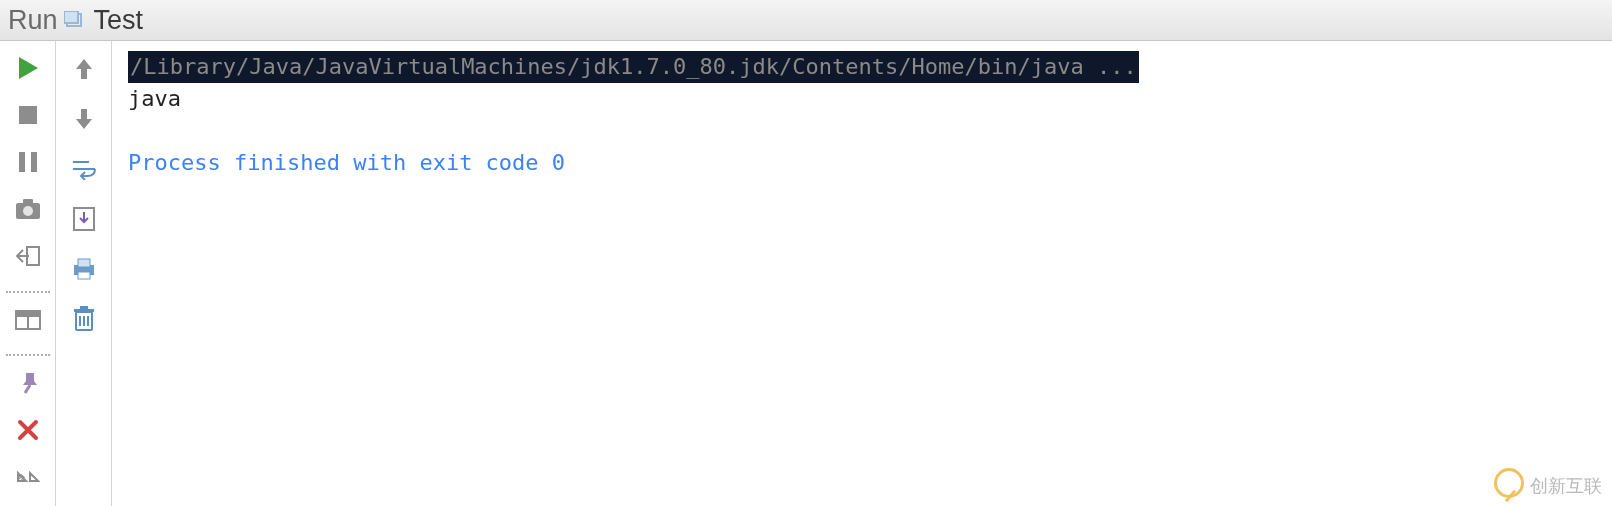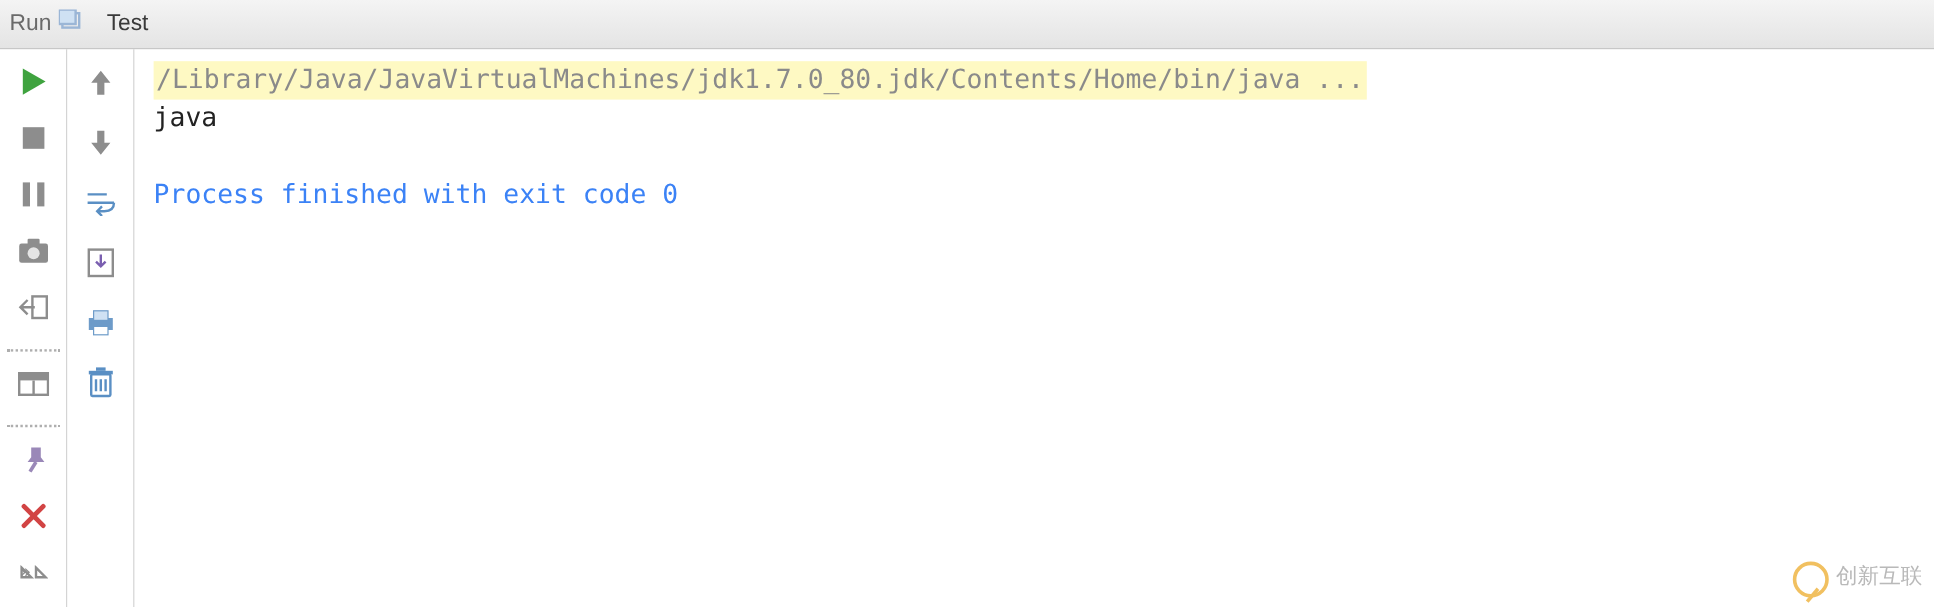--- a/index.html
+++ b/index.html
@@ -2,41 +2,41 @@
 <html><head>
 <meta charset="utf-8">
 <style>
   * { margin:0; padding:0; box-sizing:border-box; }
   html,body { width:1612px; height:506px; font-family:"Helvetica Neue",Arial,sans-serif; background:#fff; overflow:hidden; }
   .root { display:flex; flex-direction:column; width:100%; height:100%; }
   .titlebar {
     height:41px; display:flex; align-items:center; padding:0 6px 0 8px;
     background:linear-gradient(#f4f4f4,#e4e4e4);
     border-bottom:1px solid #c7c7c7;
-    color:#555; font-size:19px; gap:6px;
+    color:#555; font-size:27px; gap:6px;
   }
   .titlebar .label { color:#6a6a6a; }
-  .titlebar .test { color:#3a3a3a; margin-left:12px; }
+  .titlebar .test { color:#3a3a3a; margin-left:2px; }
   .body { display:flex; flex:1; min-height:0; }
   .col { display:flex; flex-direction:column; align-items:center; padding-top:8px; }
   .col1 { width:56px; border-right:1px solid #d4d4d4; }
   .col2 { width:56px; border-right:1px solid #d4d4d4; }
   .btn { width:40px; height:40px; margin-bottom:10px; display:flex; align-items:center; justify-content:center; color:#8d8d8d; cursor:pointer; }
   .btn svg { display:block; }
   .sep { width:44px; border-top:2px dotted #aeaeae; margin:6px 0 8px 0; }
   .console {
     flex:1; padding:10px 16px 0 16px;
     font-family:Menlo,Consolas,monospace; font-size:22px; line-height:1.45;
     color:#222; white-space:pre;
     overflow:auto;
   }
-  .cmd { color:#8a8a8a; background:#fef9c3; display:inline-block; padding:0 2px; }
+  .cmd { color:#8a8a8a; background:#0f172a; display:inline-block; padding:0 2px; }
   .exit { color:#3b82f6; }
   .watermark {
-    position:absolute; right:10px; bottom:8px; display:flex; align-items:flex-start; gap:6px;
+    position:absolute; right:10px; bottom:8px; display:flex; align-items:flex-end; gap:6px;
     color:#b9b9b9; font-size:18px; font-weight:500; pointer-events:none;
   }
   .watermark .ring { width:30px;height:30px;border:3px solid #f1c060;border-radius:50%;position:relative; }
   .watermark .ring::after{content:"";position:absolute;left:50%;top:18px;width:3px;height:14px;background:#f1c060;transform:rotate(40deg);}
 </style>
 </head>
 <body>
 
 <div class="root">
   <div class="titlebar">

